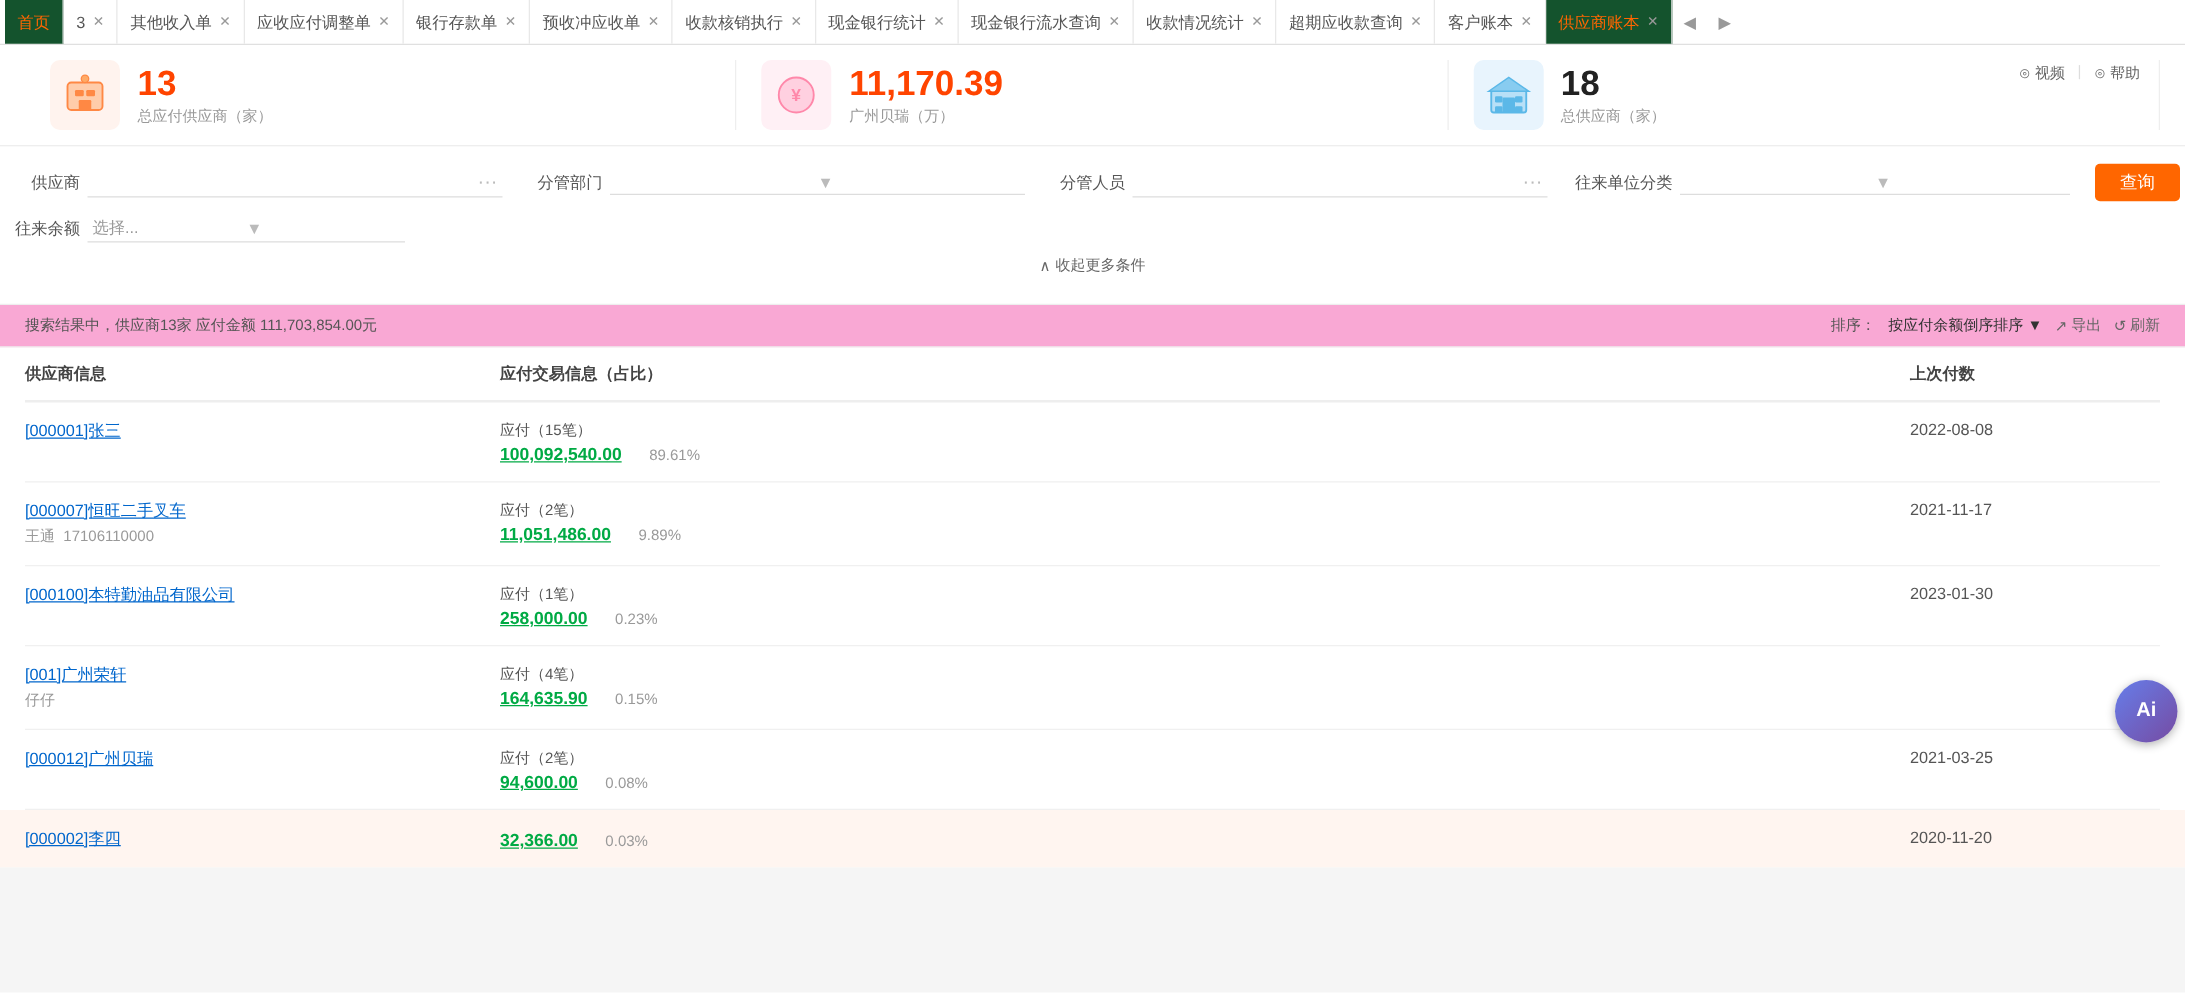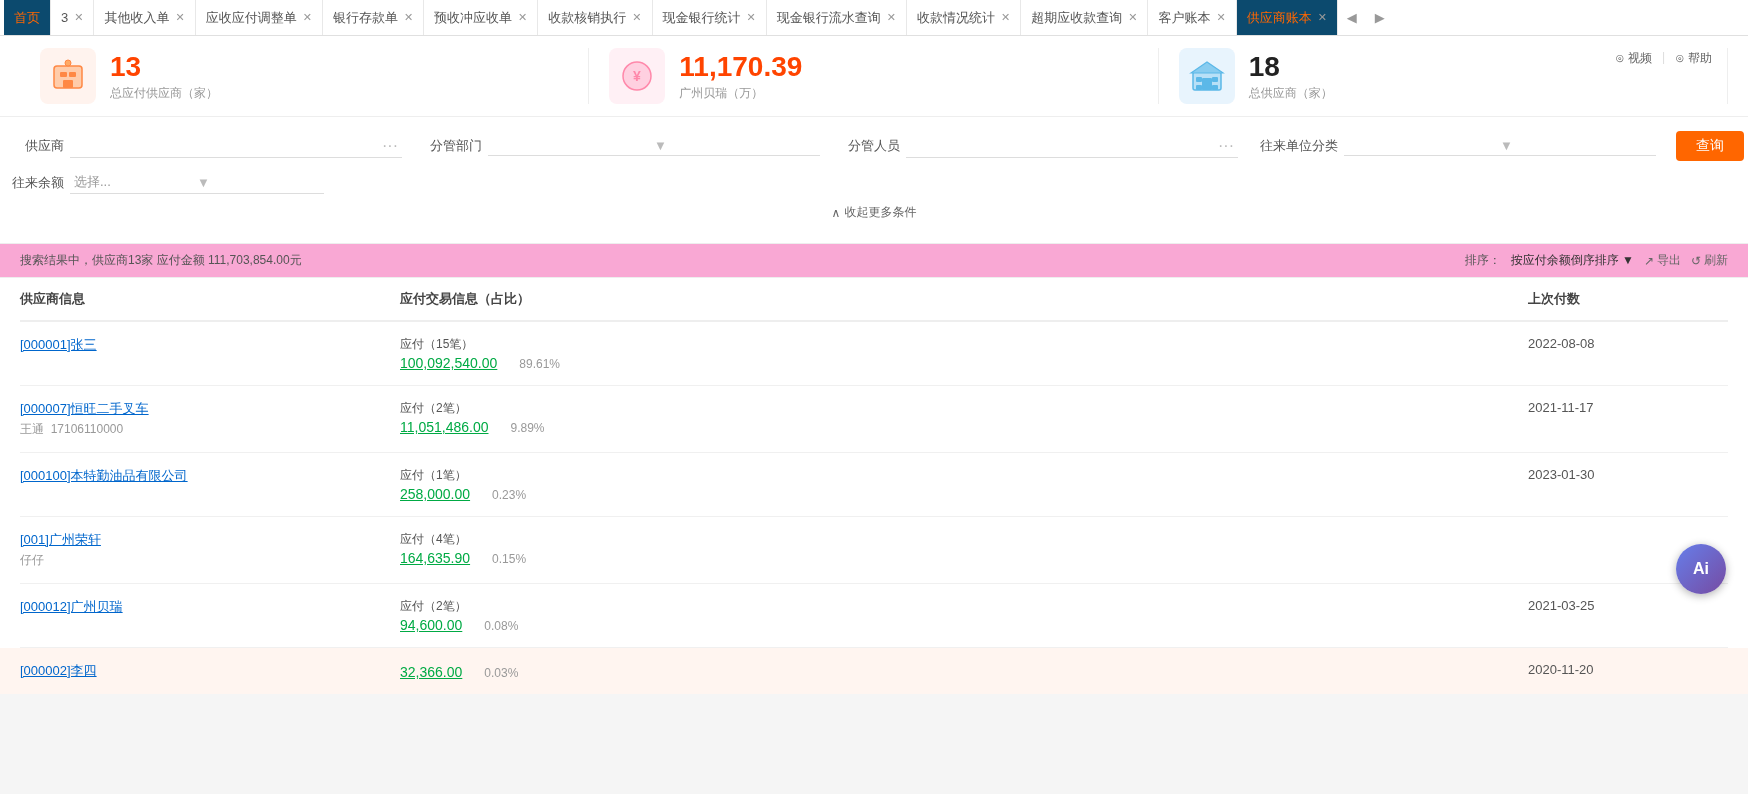--- a/index.html
+++ b/index.html
@@ -20,21 +20,21 @@
       align-items: center;
       padding: 0 10px;
       height: 36px;
       font-size: 13px;
       color: #555;
       white-space: nowrap;
       cursor: pointer;
       border-right: 1px solid #e8e8e8;
       flex-shrink: 0;
     }
-    .nav-tab.active { color: #ff6600; background: #0c4a6e; }
+    .nav-tab.active { color: #ff6600; background: #14532d; }
     .nav-tab .close-x {
       margin-left: 6px;
       color: #999;
       font-size: 11px;
     }
     .nav-arrow {
       width: 28px;
       height: 36px;
       display: flex;
       align-items: center;
@@ -236,39 +236,39 @@
     .row-transaction { flex: 1; }
     .row-transaction .trans-label {
       font-size: 12px;
       color: #555;
     }
     .row-transaction .trans-amount {
       color: #00aa44;
       font-size: 14px;
       text-decoration: underline;
       cursor: pointer;
-      font-weight: 400;
+      font-weight: 700;
     }
     .row-transaction .trans-percent {
       color: #999;
       font-size: 12px;
       margin-left: 12px;
     }
     .row-transaction .trans-second-line {
       display: flex;
       align-items: baseline;
       margin-top: 2px;
       gap: 10px;
     }
     .row-lastpay { width: 200px; flex-shrink: 0; font-size: 13px; color: #555; }
 
     
     .ai-badge {
       position: fixed;
-      right: 22px;
+      right: 6px;
       bottom: 200px;
       background: linear-gradient(135deg, #667eea, #764ba2);
       color: #fff;
       border-radius: 50%;
       width: 50px;
       height: 50px;
       display: flex;
       align-items: center;
       justify-content: center;
       font-size: 16px;

